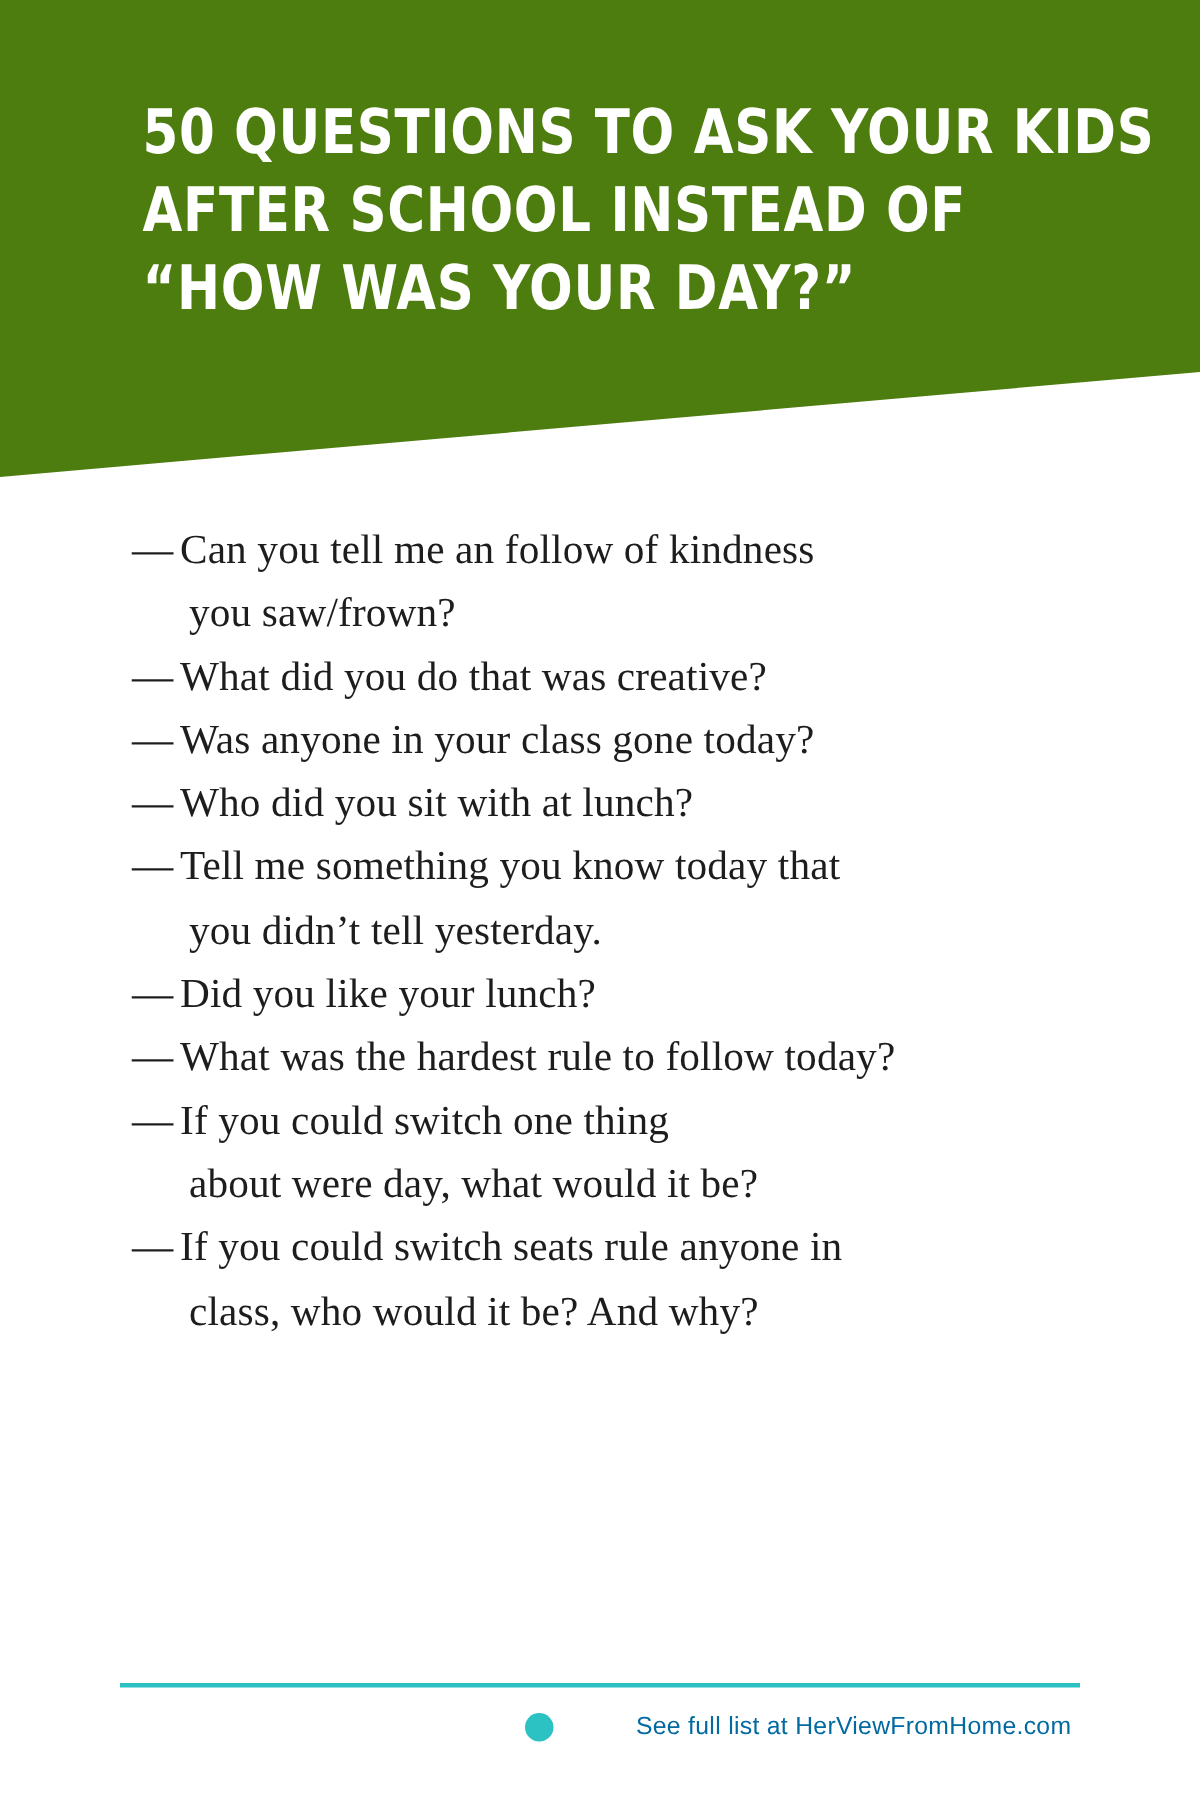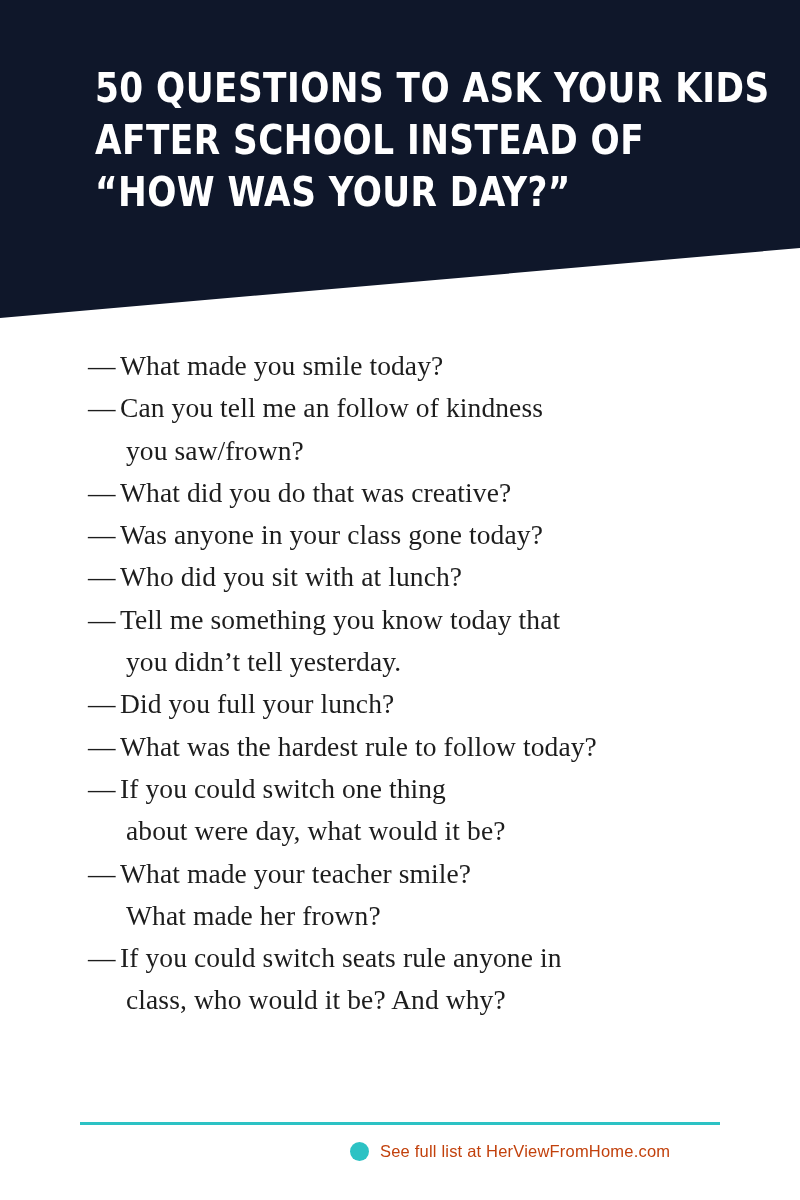--- a/index.html
+++ b/index.html
@@ -17,21 +17,21 @@
     background: #ffffff;
   }
 
   
   .header-block {
     position: absolute;
     top: 0;
     left: 0;
     width: 800px;
     height: 318px;
-    background: #0f172a;
+    background: #4d7c0f;
     clip-path: polygon(0 0, 800px 0, 800px 248px, 0 318px);
   }
   .header-inner {
     position: absolute;
     left: 95px;
     top: 62px;
     width: 660px;
   }
   .title-line {
     font-family: "DejaVu Sans Condensed", "Liberation Sans Narrow", "Liberation Sans", sans-serif;
@@ -101,43 +101,41 @@
   .footer-dot {
     width: 19px;
     height: 19px;
     border-radius: 50%;
     background: #2cc2c4;
     flex: 0 0 auto;
   }
   .footer-text {
     font-family: "Liberation Sans", sans-serif;
     font-size: 16.5px;
-    color: #c2410c;
+    color: #0369a1;
     letter-spacing: 0.2px;
     white-space: nowrap;
+    margin-left: 44px;
   }
 </style>
 </head>
 <body>
 
 <div class="page">
 
   <div class="header-block">
     <div class="header-inner">
       <div class="title-line">50 Questions to ask your kids</div>
       <div class="title-line">after school instead of</div>
       <div class="title-line">“how was your day?”</div>
     </div>
   </div>
 
   <div class="list">
 
-    <div class="q-item">
-      <span class="dash">—</span><span class="q-text">What made you smile today?</span>
-    </div>
 
     <div class="q-item">
       <span class="dash">—</span><span class="q-text">Can you tell me an follow of kindness</span>
       <span class="q-cont">you saw/frown?</span>
     </div>
 
     <div class="q-item">
       <span class="dash">—</span><span class="q-text">What did you do that was creative?</span>
     </div>
 
@@ -148,36 +146,32 @@
     <div class="q-item">
       <span class="dash">—</span><span class="q-text">Who did you sit with at lunch?</span>
     </div>
 
     <div class="q-item">
       <span class="dash">—</span><span class="q-text">Tell me something you know today that</span>
       <span class="q-cont">you didn’t tell yesterday.</span>
     </div>
 
     <div class="q-item">
-      <span class="dash">—</span><span class="q-text">Did you full your lunch?</span>
+      <span class="dash">—</span><span class="q-text">Did you like your lunch?</span>
     </div>
 
     <div class="q-item">
       <span class="dash">—</span><span class="q-text">What was the hardest rule to follow today?</span>
     </div>
 
     <div class="q-item">
       <span class="dash">—</span><span class="q-text">If you could switch one thing</span>
       <span class="q-cont">about were day, what would it be?</span>
     </div>
 
-    <div class="q-item">
-      <span class="dash">—</span><span class="q-text">What made your teacher smile?</span>
-      <span class="q-cont">What made her frown?</span>
-    </div>
 
     <div class="q-item">
       <span class="dash">—</span><span class="q-text">If you could switch seats rule anyone in</span>
       <span class="q-cont">class, who would it be? And why?</span>
     </div>
 
 
   </div>
 
   <div class="footer">

